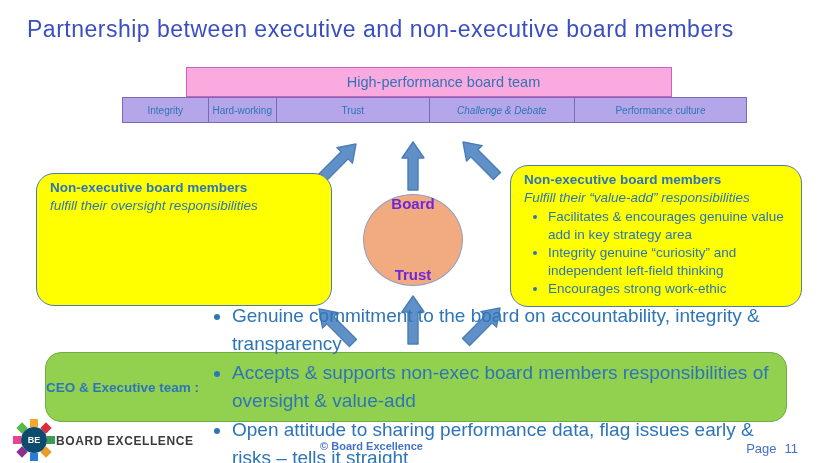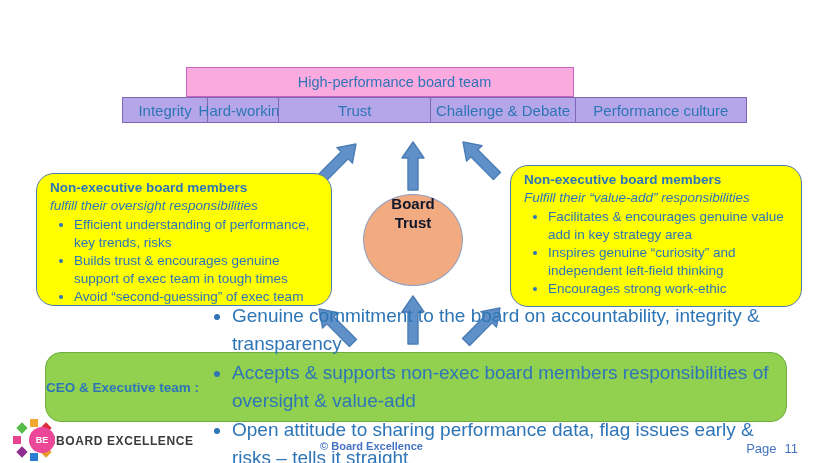--- a/index.html
+++ b/index.html
@@ -8,51 +8,51 @@
     position:relative; width:825px; height:463px; background:#ffffff;
     overflow:hidden;
   }
   .title {
     position:absolute; left:27px; top:16px; width:780px;
     font-size:23px; font-weight:normal; letter-spacing:0.5px;
     color:#3A4EC2;
   }
   
   .pink-header {
-    position:absolute; left:186px; top:67px; width:388px; height:30px;
+    position:absolute; left:186px; top:67px; width:486px; height:30px;
     background:#FBAADF; border:1px solid #C763BE;
     display:flex; align-items:center; justify-content:center;
     color:#2E75B6; font-size:14.5px;padding-left:29px;
   }
   .values-row {
     position:absolute; left:122px; top:97px; width:625px; height:26px;
     display:flex;
   }
   .value-cell {
     background:#B5A6E9; border:1px solid #7C68B4; margin-left:-1px;
     display:flex; align-items:center; justify-content:center;
-    color:#2E75B6; font-size:15px; white-space:nowrap;
+    color:#2E75B6; font-size:10px; white-space:nowrap;
   }
   .value-cell:first-child { margin-left:0; }
-  .w0{width:90px;} .w1{width:72px;} .w2{width:160px;} .w3{width:152px;} .w4{width:180px;}
+  .w0{width:90px;} .w1{width:72px;} .w2{width:160px;} .w3{width:152px;font-style:italic;} .w4{width:180px;}
   
   .arrow { position:absolute; width:24px; height:50px; }
   .arrow polygon { fill:#6090C8; stroke:#4A7CB5; stroke-width:1.4; stroke-linejoin:round; }
   .a-tl { left:327px; top:136px; transform:rotate(45deg); }
   .a-tc { left:401px; top:141px; }
   .a-tr { left:468px; top:134px; transform:rotate(-45deg); }
   .a-bl { left:324px; top:301px; transform:rotate(-45deg); }
   .a-bc { left:401px; top:295px; }
   .a-br { left:471px; top:300px; transform:rotate(45deg); }
   
   .board-circle {
     position:absolute; left:363px; top:194px; width:100px; height:92px;
     background:#F2AA80; border:1.5px solid #8C9FC4; border-radius:50%;
-    display:flex; flex-direction:column; align-items:center; justify-content:flex-start;
-    color:#0f172a; font-weight:bold; font-size:15px; line-height:1.25;
+    display:flex; flex-direction:column; align-items:center; justify-content:space-between;
+    color:#6d28d9; font-weight:bold; font-size:15px; line-height:1.25;
   }
   
   .side-box {
     position:absolute; background:#FFFF00; border:1.5px solid #4D7AB0;
     border-radius:18px; padding:5px 8px 5px 13px;
     color:#2E75B6; font-size:13.5px; line-height:1.33;
   }
   .side-box.left  { left:36px;  top:173px; width:296px; height:133px; }
   .side-box.right { left:510px; top:165px; width:292px; height:142px; }
   .box-title { font-weight:bold; }
@@ -67,23 +67,23 @@
   }
   .ceo-label { flex:0 0 158px; font-weight:bold; font-size:13.5px; }
   .bottom-bullets {
     list-style:disc outside; padding-left:28px; font-size:19px; line-height:1.5;
   }
   .bottom-bullets li::marker { color:#2E75B6; }
   
   .logo { position:absolute; left:8px; top:414px; width:52px; height:52px; }
   .logo-circle {
     position:absolute; left:13px; top:13px; width:26px; height:26px;
-    background:#ec4899; border-radius:50%;
+    background:#0c4a6e; border-radius:50%;
     display:flex; align-items:center; justify-content:center;
-    color:#fff; font-size:9px; font-weight:bold;margin-left:8px;
+    color:#fff; font-size:9px; font-weight:bold;
   }
   .shape { position:absolute; width:8px; height:8px; }
   .diamond { transform:rotate(45deg); }
   .s-top    { left:22px; top:5px;  background:#F2A72E; }
   .s-tr     { left:34px; top:10px; background:#DD2C3C; }
   .s-right  { left:39px; top:22px; background:#3E9B4F; }
   .s-br     { left:34px; top:34px; background:#E99C26; }
   .s-bottom { left:22px; top:39px; background:#2B7CD3; }
   .s-bl     { left:10px; top:34px; background:#8E2E8E; }
   .s-left   { left:5px;  top:22px; background:#E84393; }
@@ -101,20 +101,21 @@
     position:absolute; right:27px; top:441px;
     color:#4472C4; font-size:13px;
   }
   .footer-page .num { margin-left:8px; }
 </style>
 </head>
 <body>
 
 <div class="slide">
 
+  <h1 class="title">Partnership between executive and non-executive board members</h1>
 
   <div class="pink-header">High-performance board team</div>
 
   <div class="values-row">
     <div class="value-cell w0">Integrity</div>
     <div class="value-cell w1">Hard-working</div>
     <div class="value-cell w2">Trust</div>
     <div class="value-cell w3">Challenge &amp; Debate</div>
     <div class="value-cell w4">Performance culture</div>
   </div>
@@ -139,33 +140,28 @@
     </svg>
 
   <div class="board-circle">
     <span>Board</span>
     <span>Trust</span>
   </div>
 
   <div class="side-box left">
     <div class="box-title">Non-executive board members</div>
     <div class="box-subtitle">fulfill their oversight responsibilities</div>
-    <ul class="box-bullets">
-      <li>Efficient understanding of performance, key trends, risks</li>
-      <li>Builds trust &amp; encourages genuine support of exec team in tough times</li>
-      <li>Avoid “second-guessing” of exec team</li>
-    </ul>
   </div>
 
   <div class="side-box right">
     <div class="box-title">Non-executive board members</div>
     <div class="box-subtitle">Fulfill their “value-add” responsibilities</div>
     <ul class="box-bullets">
       <li>Facilitates &amp; encourages genuine value add in key strategy area</li>
-      <li>Inspires genuine “curiosity” and independent left-field thinking</li>
+      <li>Integrity genuine “curiosity” and independent left-field thinking</li>
       <li>Encourages strong work-ethic</li>
     </ul>
   </div>
 
   <div class="bottom-box">
     <div class="ceo-label">CEO &amp; Executive team :</div>
     <ul class="bottom-bullets">
       <li>Genuine commitment to the board on accountability, integrity &amp; transparency</li>
       <li>Accepts &amp; supports non-exec board members responsibilities of oversight &amp; value-add</li>
       <li>Open attitude to sharing performance data, flag issues early &amp; risks – tells it straight</li>

